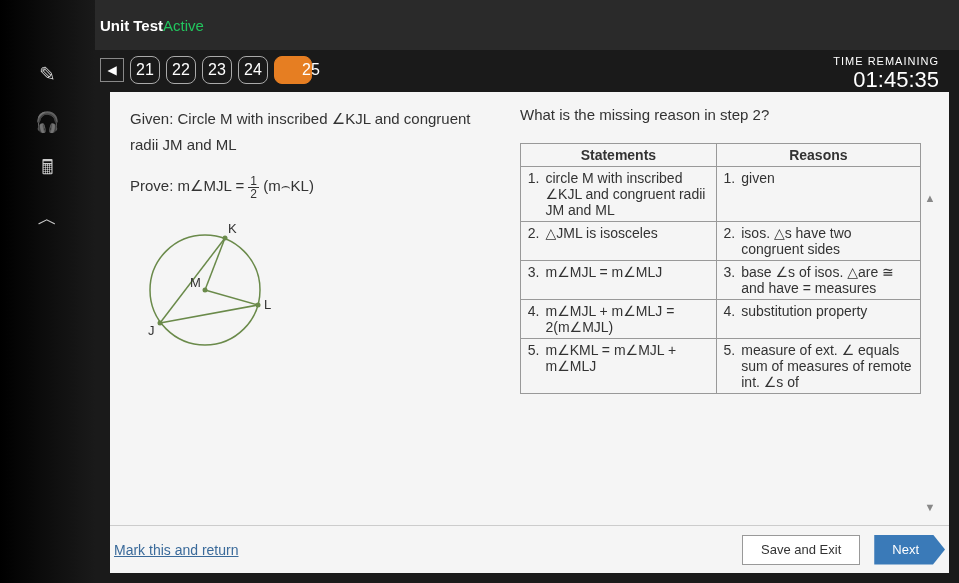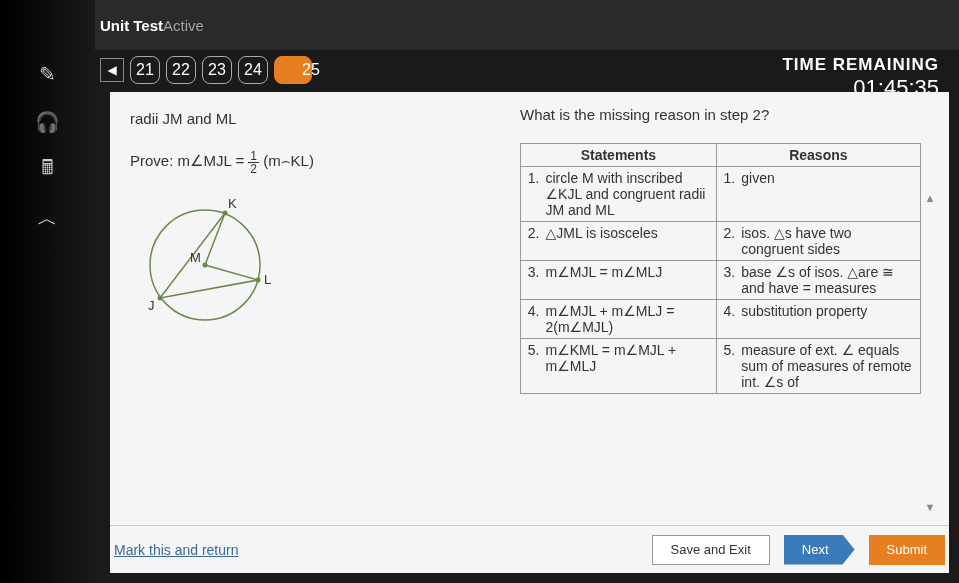--- a/index.html
+++ b/index.html
@@ -15,21 +15,21 @@
   height: 50px;
   background: #2a2a2a;
   color: #fff;
   display: flex;
   align-items: center;
   padding: 0 20px 0 100px;
   font-size: 15px;
   font-weight: bold;
 }
 .top-bar .title { }
-.top-bar .status { color: #a3a3a3; font-weight: normal; }
+.top-bar .status { color: #22c55e; font-weight: normal; }
 .nav-row {
   height: 40px;
   display: flex;
   align-items: center;
   padding-left: 100px;
   gap: 6px;
   color: #fff;
 }
 .nav-arrow {
   width: 24px; height: 24px;
@@ -52,21 +52,21 @@
   cursor: pointer;
 }
 .q-btn.active { background: #e67e22; border-color: #e67e22; padding-left: 36px; }
 .time-box {
   position: absolute;
   right: 20px;
   top: 55px;
   color: #fff;
   text-align: right;
 }
-.time-label { font-size: 17px; letter-spacing: 1px; font-weight: bold; }
+.time-label { font-size: 11px; letter-spacing: 1px; }
 .time-val { font-size: 22px; }
 .left-rail {
   position: absolute;
   left: 0; top: 0;
   width: 95px; height: 100%;
   background: linear-gradient(90deg, #000 0%, #1a1a1a 100%);
   display: flex;
   flex-direction: column;
   align-items: center;
   padding-top: 60px;
@@ -172,20 +172,21 @@
 
 <div class="time-box">
   <div class="time-label">TIME REMAINING</div>
   <div class="time-val">01:45:35</div>
 </div>
 
 <div class="content">
   <div class="content-body">
     <div class="left-col">
       <div class="given">
+        <div>Given: Circle M with inscribed ∠KJL and congruent</div>
         <div>radii JM and ML</div>
       </div>
       <div class="prove">
         <span>Prove: m∠MJL = </span>
         <span style="display:inline-block;vertical-align:middle;text-align:center;font-size:12px;line-height:1;">
           <span style="display:block;border-bottom:1px solid #333;padding:0 2px;">1</span>
           <span style="display:block;padding:0 2px;">2</span>
         </span>
         <span>(m⌢KL)</span>
       </div>
@@ -257,15 +258,14 @@
       <span>▲</span>
       <span>▼</span>
     </div>
   </div>
 
   <div class="footer">
     <span class="mark-link">Mark this and return</span>
     <span class="spacer"></span>
     <button class="btn">Save and Exit</button>
     <button class="btn next">Next</button>
-    <button class="btn submit">Submit</button>
   </div>
 </div>
 
 </body></html>

